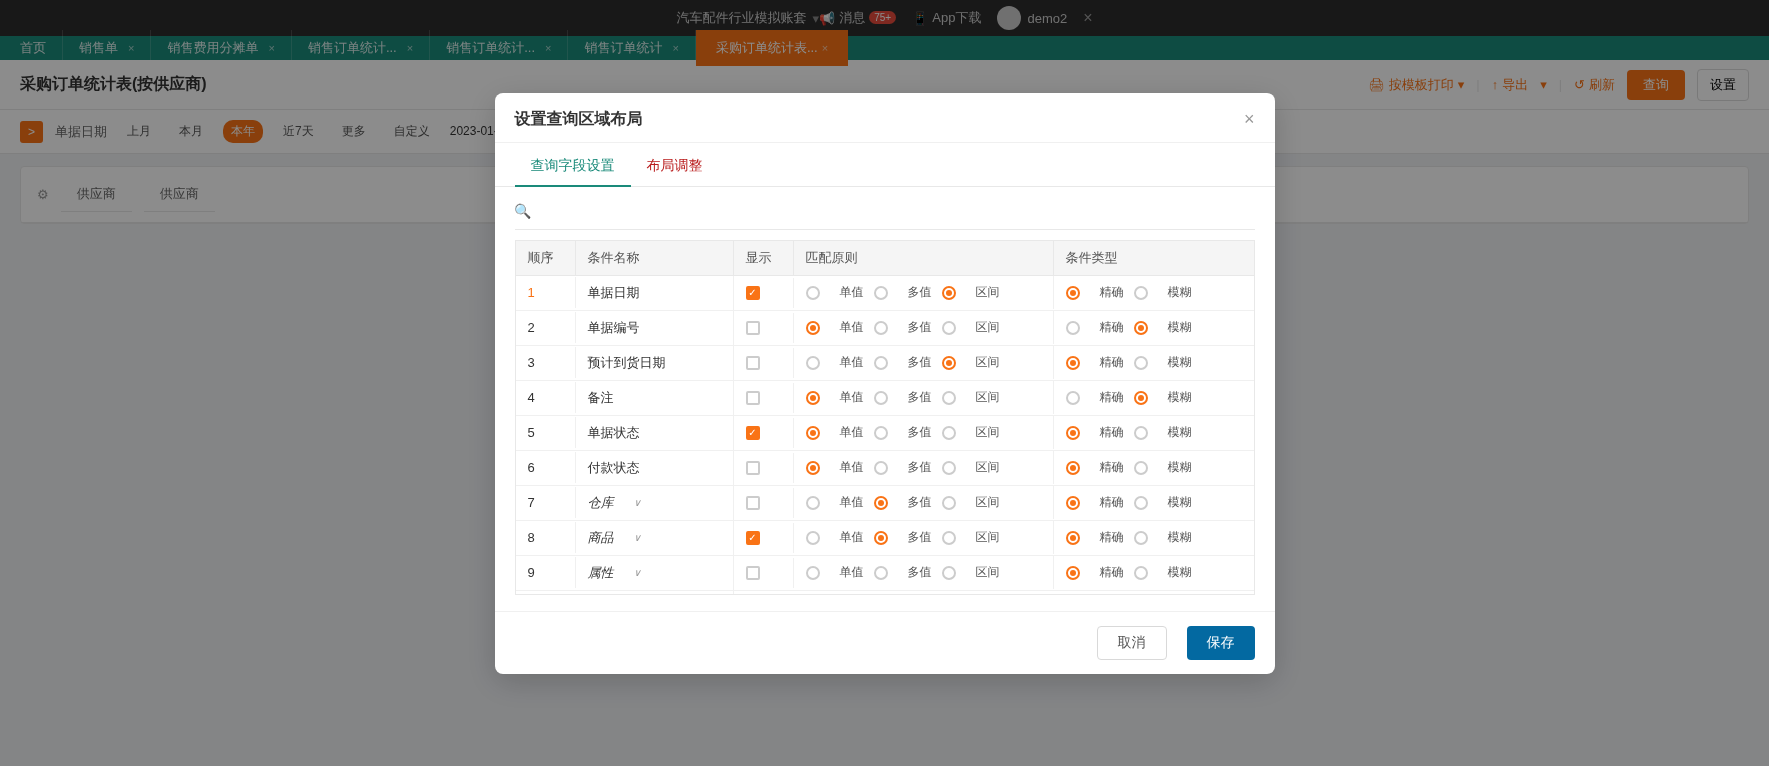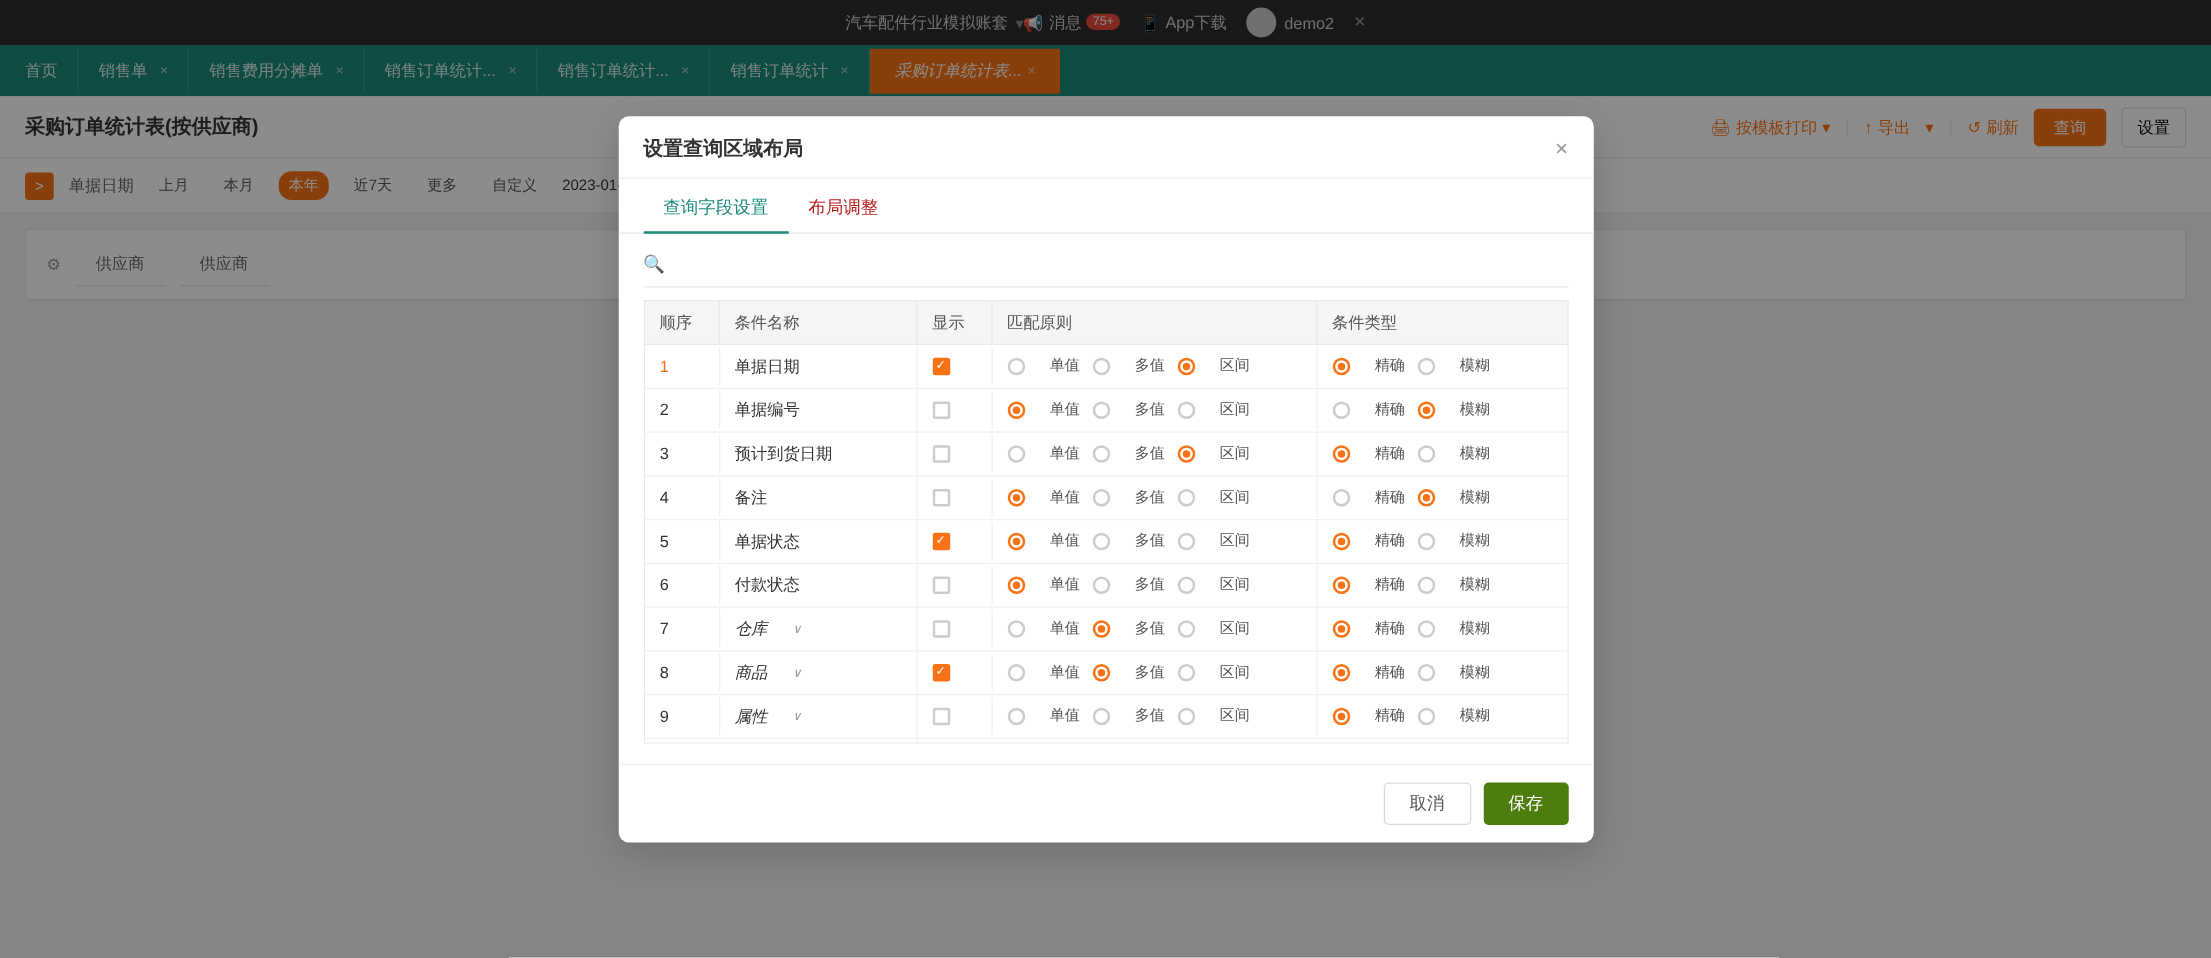--- a/index.html
+++ b/index.html
@@ -16,39 +16,39 @@
       color: #ccc;
     }
     .top-bar-left { font-size: 13px; display: flex; align-items: center; gap: 6px; }
     .top-bar-right { display: flex; align-items: center; gap: 16px; font-size: 13px; }
     .badge { background: #e74c3c; color: white; border-radius: 10px; padding: 1px 5px; font-size: 10px; position: relative; top: -1px; }
     .close-x { color: #999; cursor: pointer; font-size: 16px; }
 
     
     .tab-bar {
       background: #1a8a7a;
-      height: 41px;
+      height: 24px;
       display: flex;
       align-items: center;
       padding: 0 0;
     }
     .tab-item {
       padding: 0 16px;
       height: 36px;
       display: flex;
       align-items: center;
       color: rgba(255,255,255,0.85);
       cursor: pointer;
       font-size: 13px;
       gap: 6px;
       border-right: 1px solid rgba(255,255,255,0.15);
     }
     .tab-item:first-child { padding-left: 20px; }
     .tab-close { color: rgba(255,255,255,0.6); font-size: 11px; margin-left: 4px; }
-    .tab-active-highlight { background: #f97316; padding: 0 20px; height: 36px; display: flex; align-items: center; color: white; font-size: 13px; font-style: italic; }
+    .tab-active-highlight { background: #f97316; padding: 0 20px; height: 36px; display: flex; align-items: center; color: white; font-size: 13px; }
 
     
     .page-header {
       background: white;
       height: 50px;
       display: flex;
       align-items: center;
       justify-content: space-between;
       padding: 0 20px;
       border-bottom: 1px solid #e8e8e8;
@@ -221,33 +221,33 @@
     .modal-table-body::-webkit-scrollbar { width: 6px; }
     .modal-table-body::-webkit-scrollbar-track { background: #f0f0f0; }
     .modal-table-body::-webkit-scrollbar-thumb { background: #ccc; border-radius: 3px; }
 
     
     .modal-footer {
       display: flex;
       justify-content: flex-end;
       padding: 14px 20px;
       border-top: 1px solid #f0f0f0;
-      gap: 10px;
+      gap: 20px;
     }
     .btn-cancel {
       background: white;
       border: 1px solid #d9d9d9;
       padding: 7px 20px;
       border-radius: 4px;
       cursor: pointer;
       font-size: 14px;
       color: #555;
     }
     .btn-save {
-      background: #4d7c0f;
+      background: #0369a1;
       border: none;
       padding: 7px 20px;
       border-radius: 4px;
       cursor: pointer;
       font-size: 14px;
       color: white;
       font-family: Liberation Serif, serif;
     }
 
     .name-with-arrow { display: flex; align-items: center; gap: 20px; font-style: italic; }

